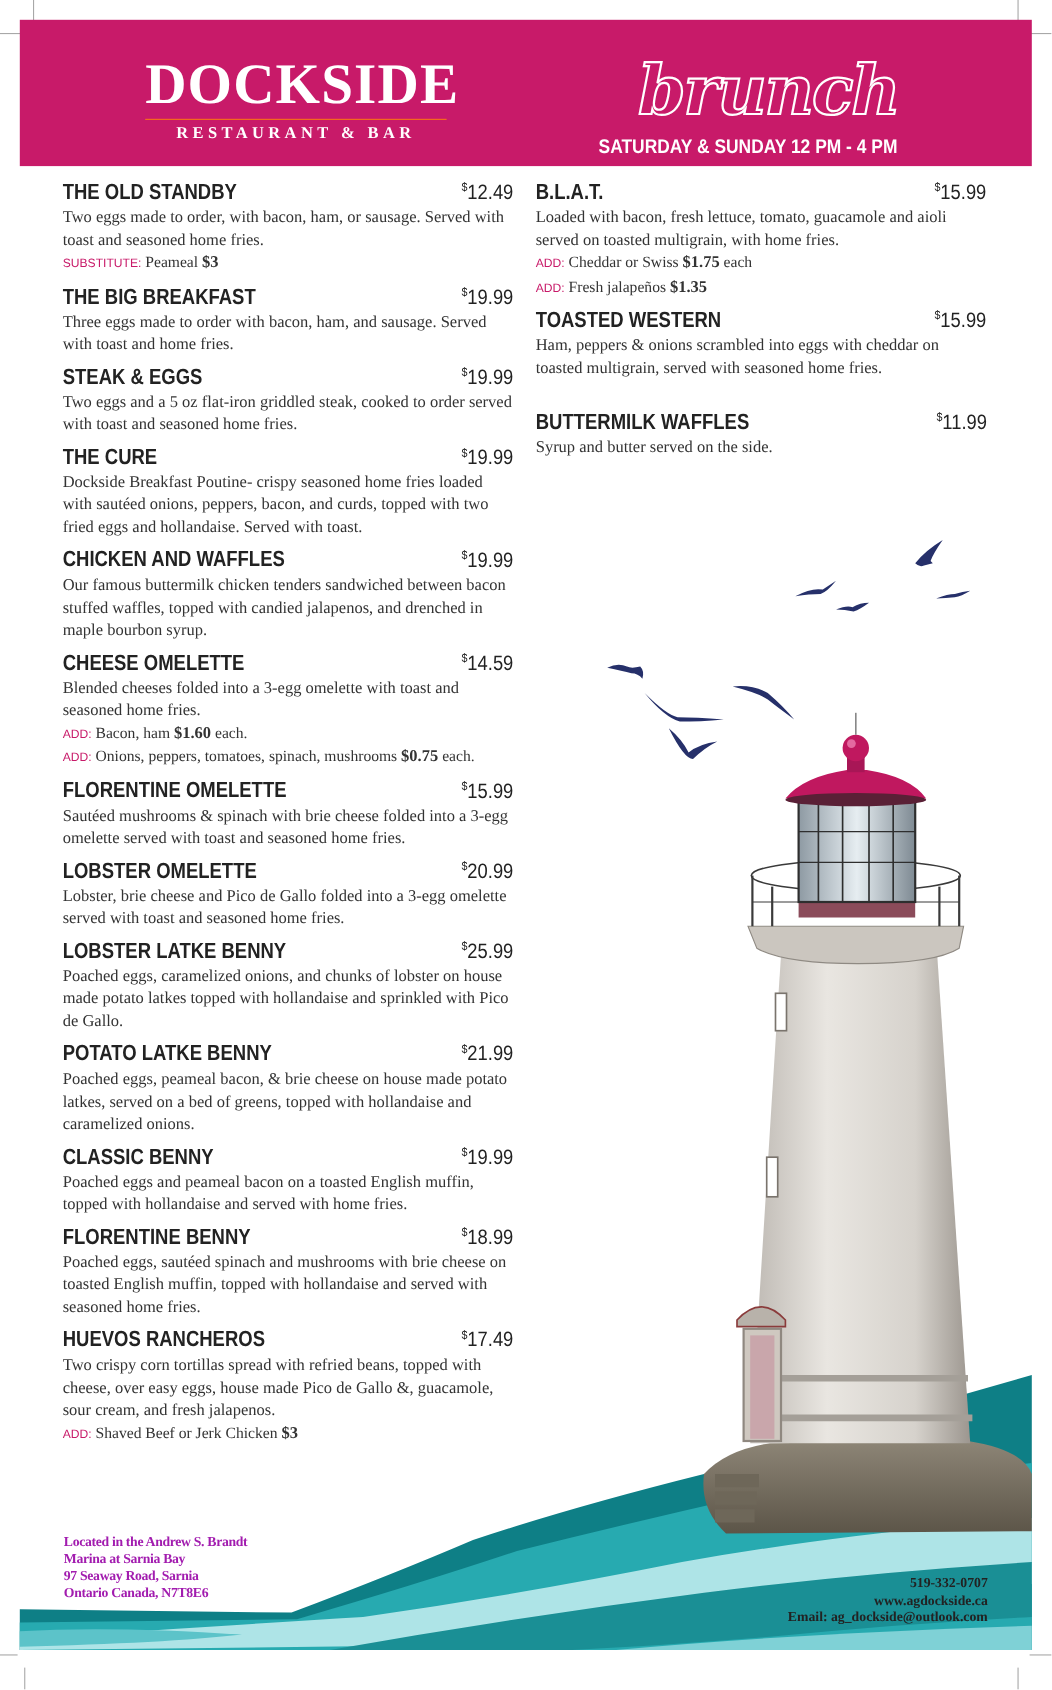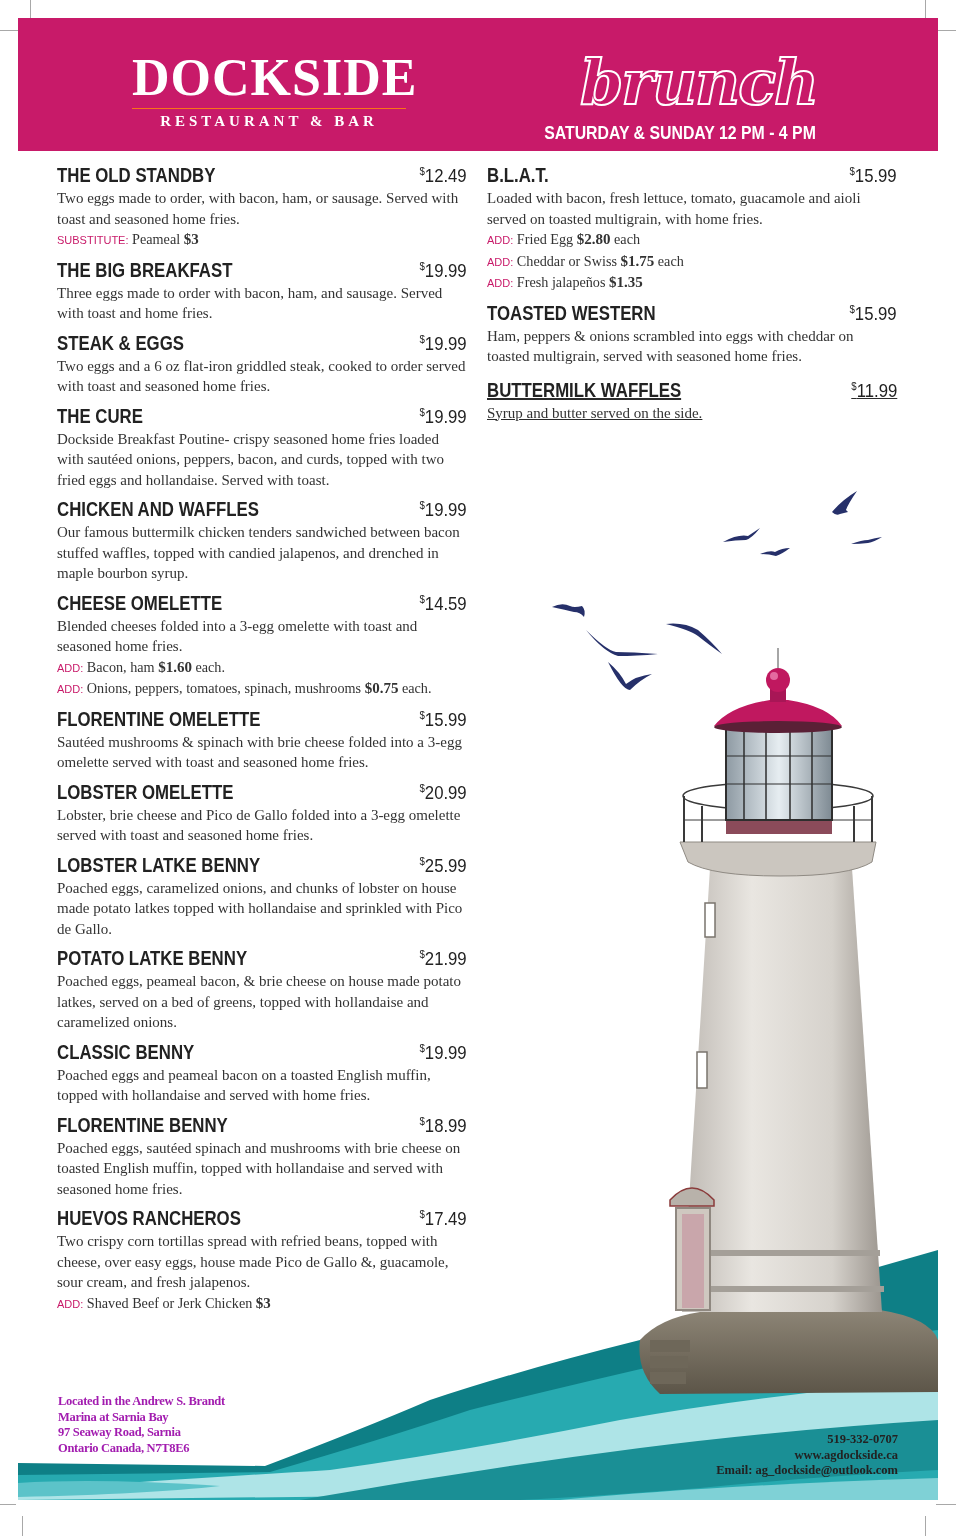--- a/index.html
+++ b/index.html
@@ -182,21 +182,21 @@
         <span class="item-name">THE BIG BREAKFAST</span>
         <span class="item-price"><sup>$</sup><span>19.99</span></span>
       </div>
     <div class="item-desc">Three eggs made to order with bacon, ham, and sausage. Served with toast and home fries.</div>
   </div>
   <div class="item">
     <div class="item-head">
         <span class="item-name">STEAK &amp; EGGS</span>
         <span class="item-price"><sup>$</sup><span>19.99</span></span>
       </div>
-    <div class="item-desc">Two eggs and a 6 oz flat-iron griddled steak, cooked to order served with toast and seasoned home fries.</div>
+    <div class="item-desc">Two eggs and a 5 oz flat-iron griddled steak, cooked to order served with toast and seasoned home fries.</div>
   </div>
   <div class="item">
     <div class="item-head">
         <span class="item-name">THE CURE</span>
         <span class="item-price"><sup>$</sup><span>19.99</span></span>
       </div>
     <div class="item-desc">Dockside Breakfast Poutine- crispy seasoned home fries loaded with sautéed onions, peppers, bacon, and curds, topped with two fried eggs and hollandaise. Served with toast.</div>
   </div>
   <div class="item">
     <div class="item-head">
@@ -266,32 +266,31 @@
   </div>
 </div>
 
 <div class="col col-right" style="z-index:2;">
   <div class="item">
     <div class="item-head">
         <span class="item-name">B.L.A.T.</span>
         <span class="item-price"><sup>$</sup><span>15.99</span></span>
       </div>
     <div class="item-desc">Loaded with bacon, fresh lettuce, tomato, guacamole and aioli served on toasted multigrain, with home fries.</div>
-    <div class="extra"><span class="extra-label">ADD:</span> <span>Fried Egg</span> <span class="extra-price">$2.80</span> <span>each</span></div>
     <div class="extra"><span class="extra-label">ADD:</span> <span>Cheddar or Swiss</span> <span class="extra-price">$1.75</span> <span>each</span></div>
     <div class="extra"><span class="extra-label">ADD:</span> <span>Fresh jalapeños</span> <span class="extra-price">$1.35</span></div>
   </div>
   <div class="item" style="margin-top:8px;">
     <div class="item-head">
         <span class="item-name">TOASTED WESTERN</span>
         <span class="item-price"><sup>$</sup><span>15.99</span></span>
       </div>
     <div class="item-desc">Ham, peppers &amp; onions scrambled into eggs with cheddar on toasted multigrain, served with seasoned home fries.</div>
   </div>
-  <div class="item" style="margin-top:12px;text-decoration:underline;">
+  <div class="item" style="margin-top:28px;">
     <div class="item-head">
         <span class="item-name">BUTTERMILK WAFFLES</span>
         <span class="item-price"><sup>$</sup><span>11.99</span></span>
       </div>
     <div class="item-desc">Syrup and butter served on the side.</div>
   </div>
 </div>
 
 <div class="address">
   <div>Located in the Andrew S. Brandt</div>

